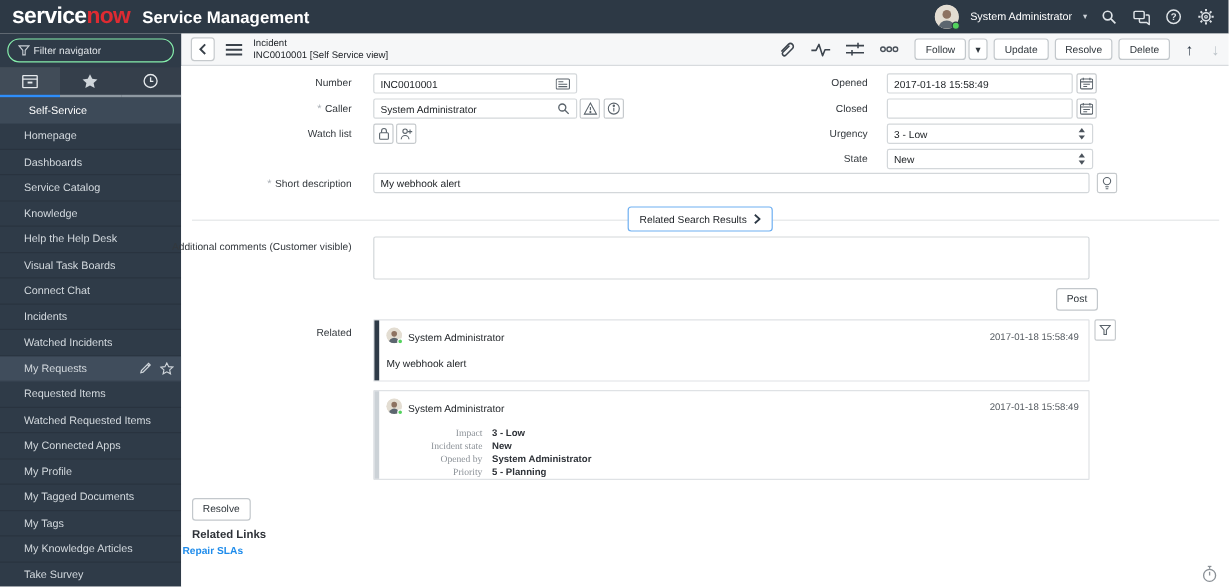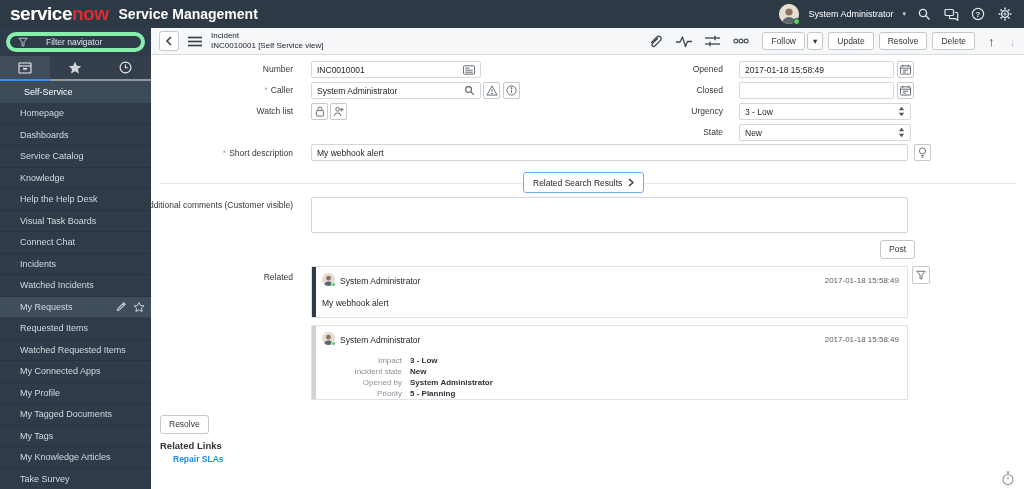--- a/index.html
+++ b/index.html
@@ -42,22 +42,22 @@
     font-family:"Liberation Sans", sans-serif; }
   .btn-group { display:flex; align-items:center; gap:5px; }
   .split { display:flex; gap:2px; }
   .split .caret-btn { padding:4px 5px; }
   .arrow-up { font-size:13px; font-weight:700; color:#2e3a47; cursor:pointer; }
   .arrow-down { font-size:13px; font-weight:700; color:#bcc3c9; cursor:pointer; margin-left:2px; }
 
   
   .sidebar { position:absolute; left:0; top:28px; width:151px; height:461px; background:#2f3b48; }
   .filter-row { height:28px; display:flex; align-items:center; padding:0 6px; }
-  .filter-pill { width:100%; height:20px; border:4px solid #86efac; border-radius:10px;
-    display:flex; align-items:center; padding:0 8px; gap:18px; background:transparent; }
+  .filter-pill { width:100%; height:20px; border:1px solid #86efac; border-radius:10px;
+    display:flex; align-items:center; padding:0 8px; gap:3px; background:transparent; }
   .filter-pill input { flex:1; background:transparent; border:none; outline:none;
     font-size:8.5px; color:#e6eaee; font-family:"Liberation Sans", sans-serif; width:60px; }
   .filter-pill input::placeholder { color:#dfe4e8; opacity:1; }
   .nav-tabs { height:25px; display:flex; background:#353f4b; }
   .nav-tab { flex:1; display:flex; align-items:center; justify-content:center;
     border-bottom:2px solid #8f99a2; cursor:pointer; }
   .nav-tab.active { background:#414c58; border-bottom-color:#2e8efa; }
   .nav-section { height:22px; background:#3d4a58; color:#ffffff; font-size:9px;
     display:flex; align-items:center; padding-left:24px; cursor:pointer; }
   .nav-list { position:absolute; left:0; top:75px; right:0; bottom:0; }
@@ -86,26 +86,26 @@
 
   
   .card { position:absolute; background:#fff; border:1px solid #dfe2e5; border-radius:1px; }
   .stripe { position:absolute; left:0; top:0; bottom:0; width:4px; }
   .card .who { position:absolute; left:28px; top:9px; font-size:8.5px; color:#22262a; }
   .card .when { position:absolute; right:8px; top:9px; font-size:8px; color:#555b61; }
   .card .cavatar { position:absolute; left:10px; top:6px; width:13px; height:13px; border-radius:50%; background:#e8e2d8; }
   .card .cavatar .presence { width:5px; height:5px; border:1px solid #fff; }
   .card .comment { position:absolute; left:10px; top:31px; font-size:8.5px; color:#22262a; }
   .chg-row { position:absolute; height:11px; display:flex; font-size:8px; line-height:11px; }
-  .chg-row .f { width:80px; text-align:right; color:#8c9298; }
+  .chg-row .f { width:80px; text-align:right; color:#8c9298;font-family:Liberation Serif, serif; }
   .chg-row .v { margin-left:8px; color:#2e3238; font-weight:700; }
 
   .bottom-resolve { position:absolute; left:9px; top:360px; }
   .rel-links { position:absolute; left:9px; top:385px; font-size:9.5px; font-weight:700; color:#2e3238; }
-  .rel-link { position:absolute; left:22px; top:399px; font-size:8.5px; font-weight:700; color:#1f8ceb; cursor:pointer; }
+  .rel-link { position:absolute; left:1px; top:399px; font-size:8.5px; font-weight:700; color:#1f8ceb; cursor:pointer; }
   .timer { position:absolute; right:9px; bottom:3px; cursor:pointer; }
 </style>
 </head>
 <body>
 
 <div class="stage">
 
   <div class="topbar">
     <div class="logo">
       <span class="svc">service</span><span class="now">now</span>

